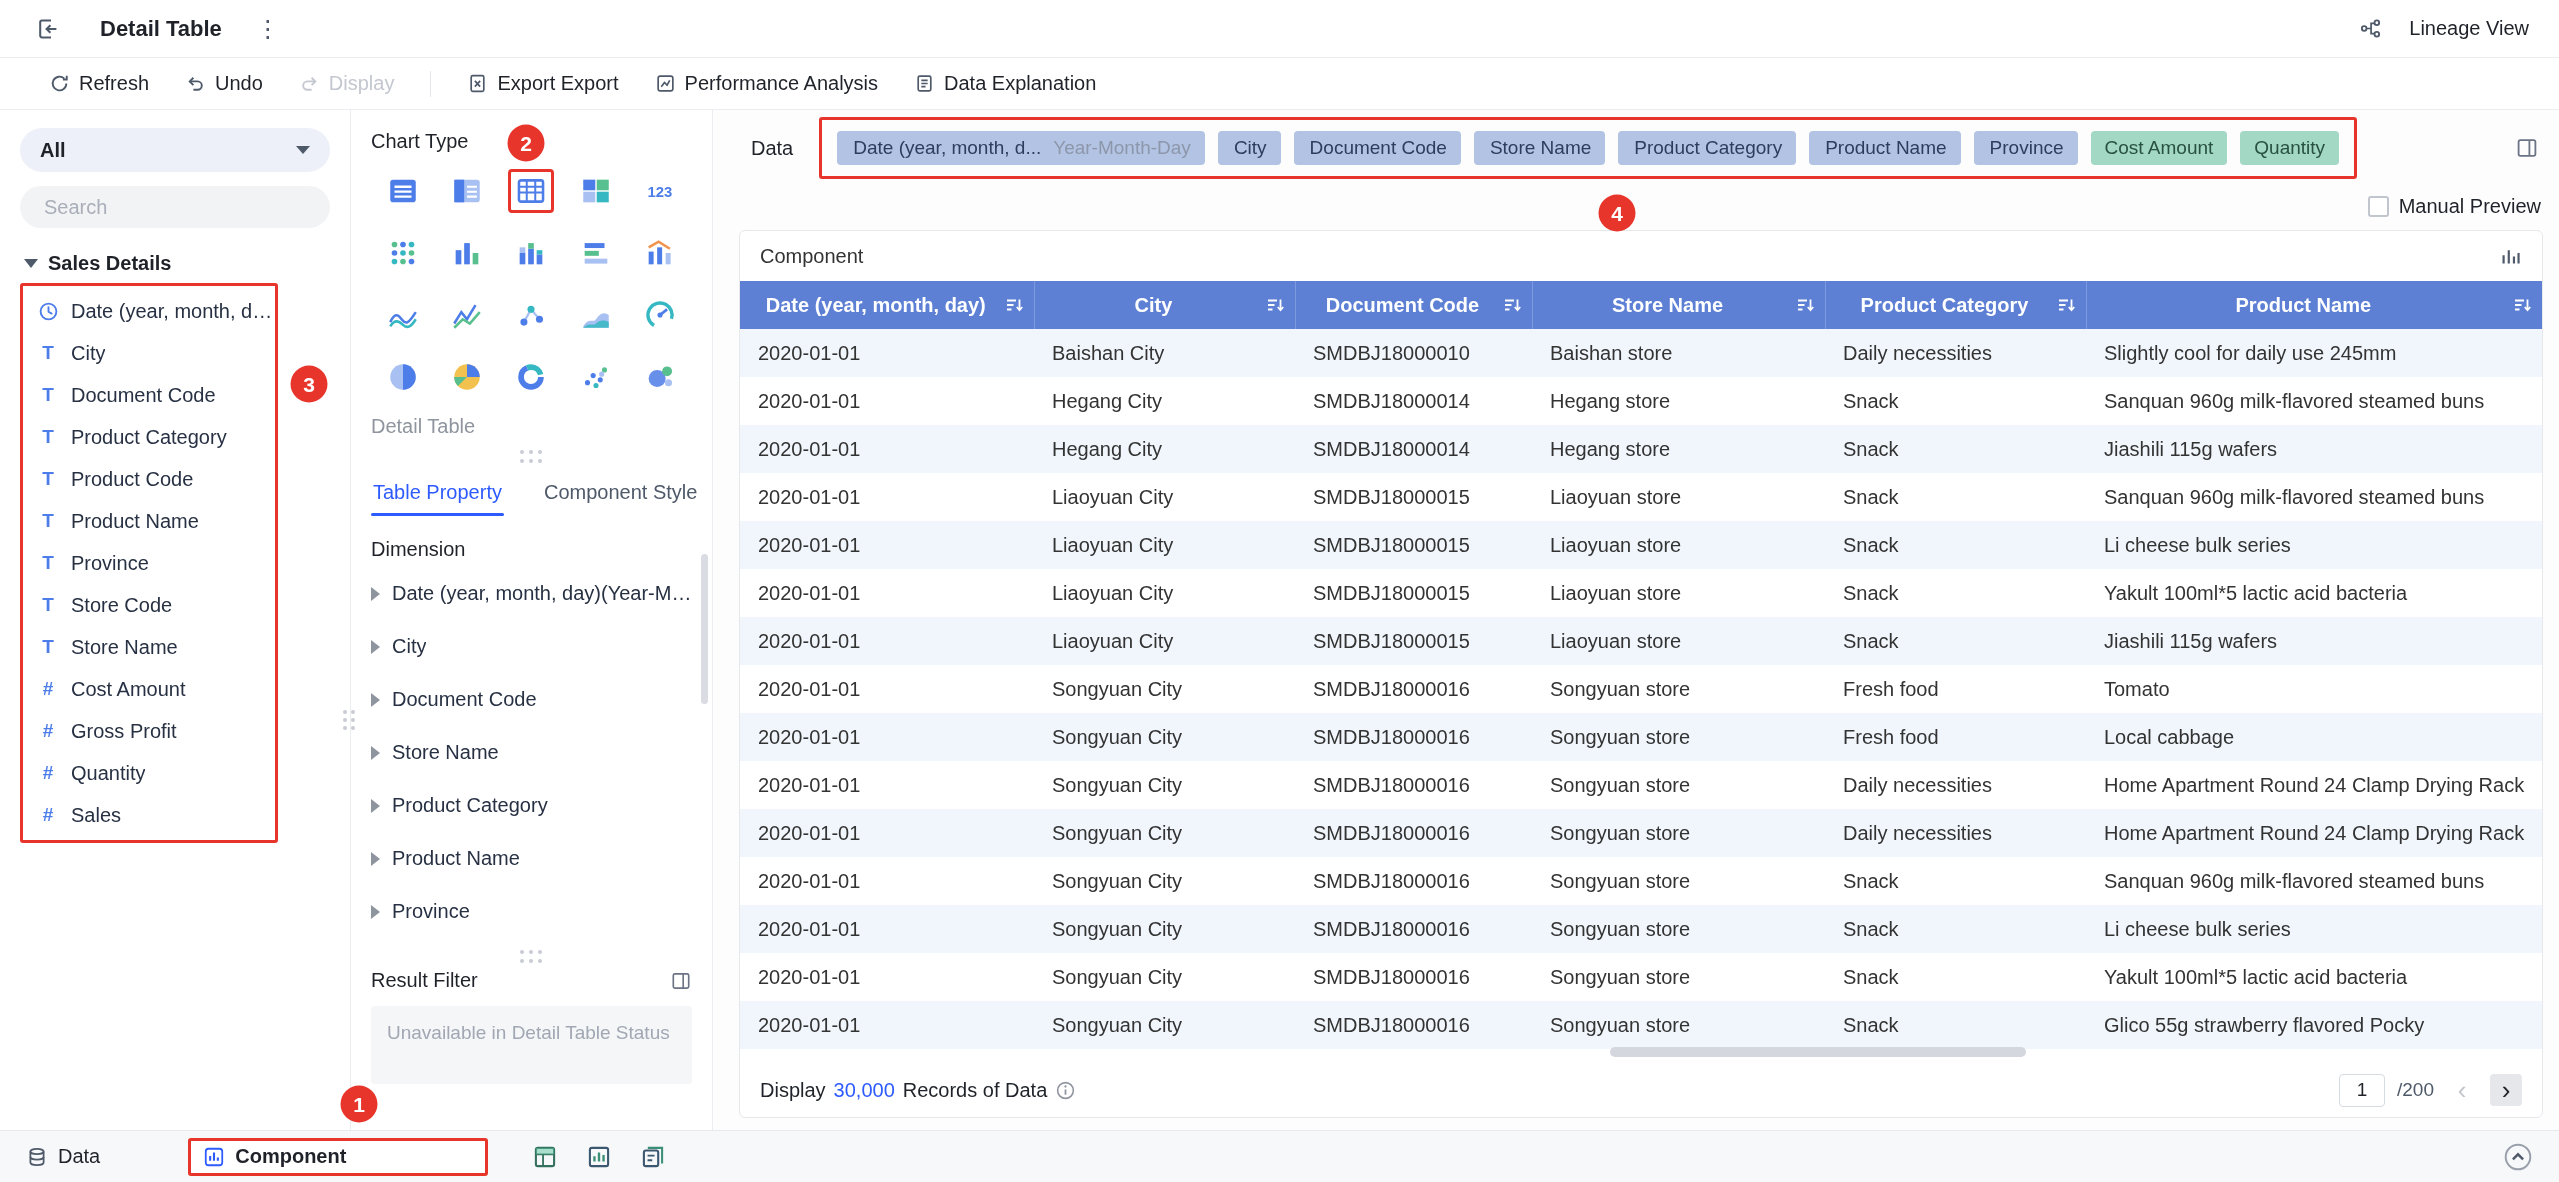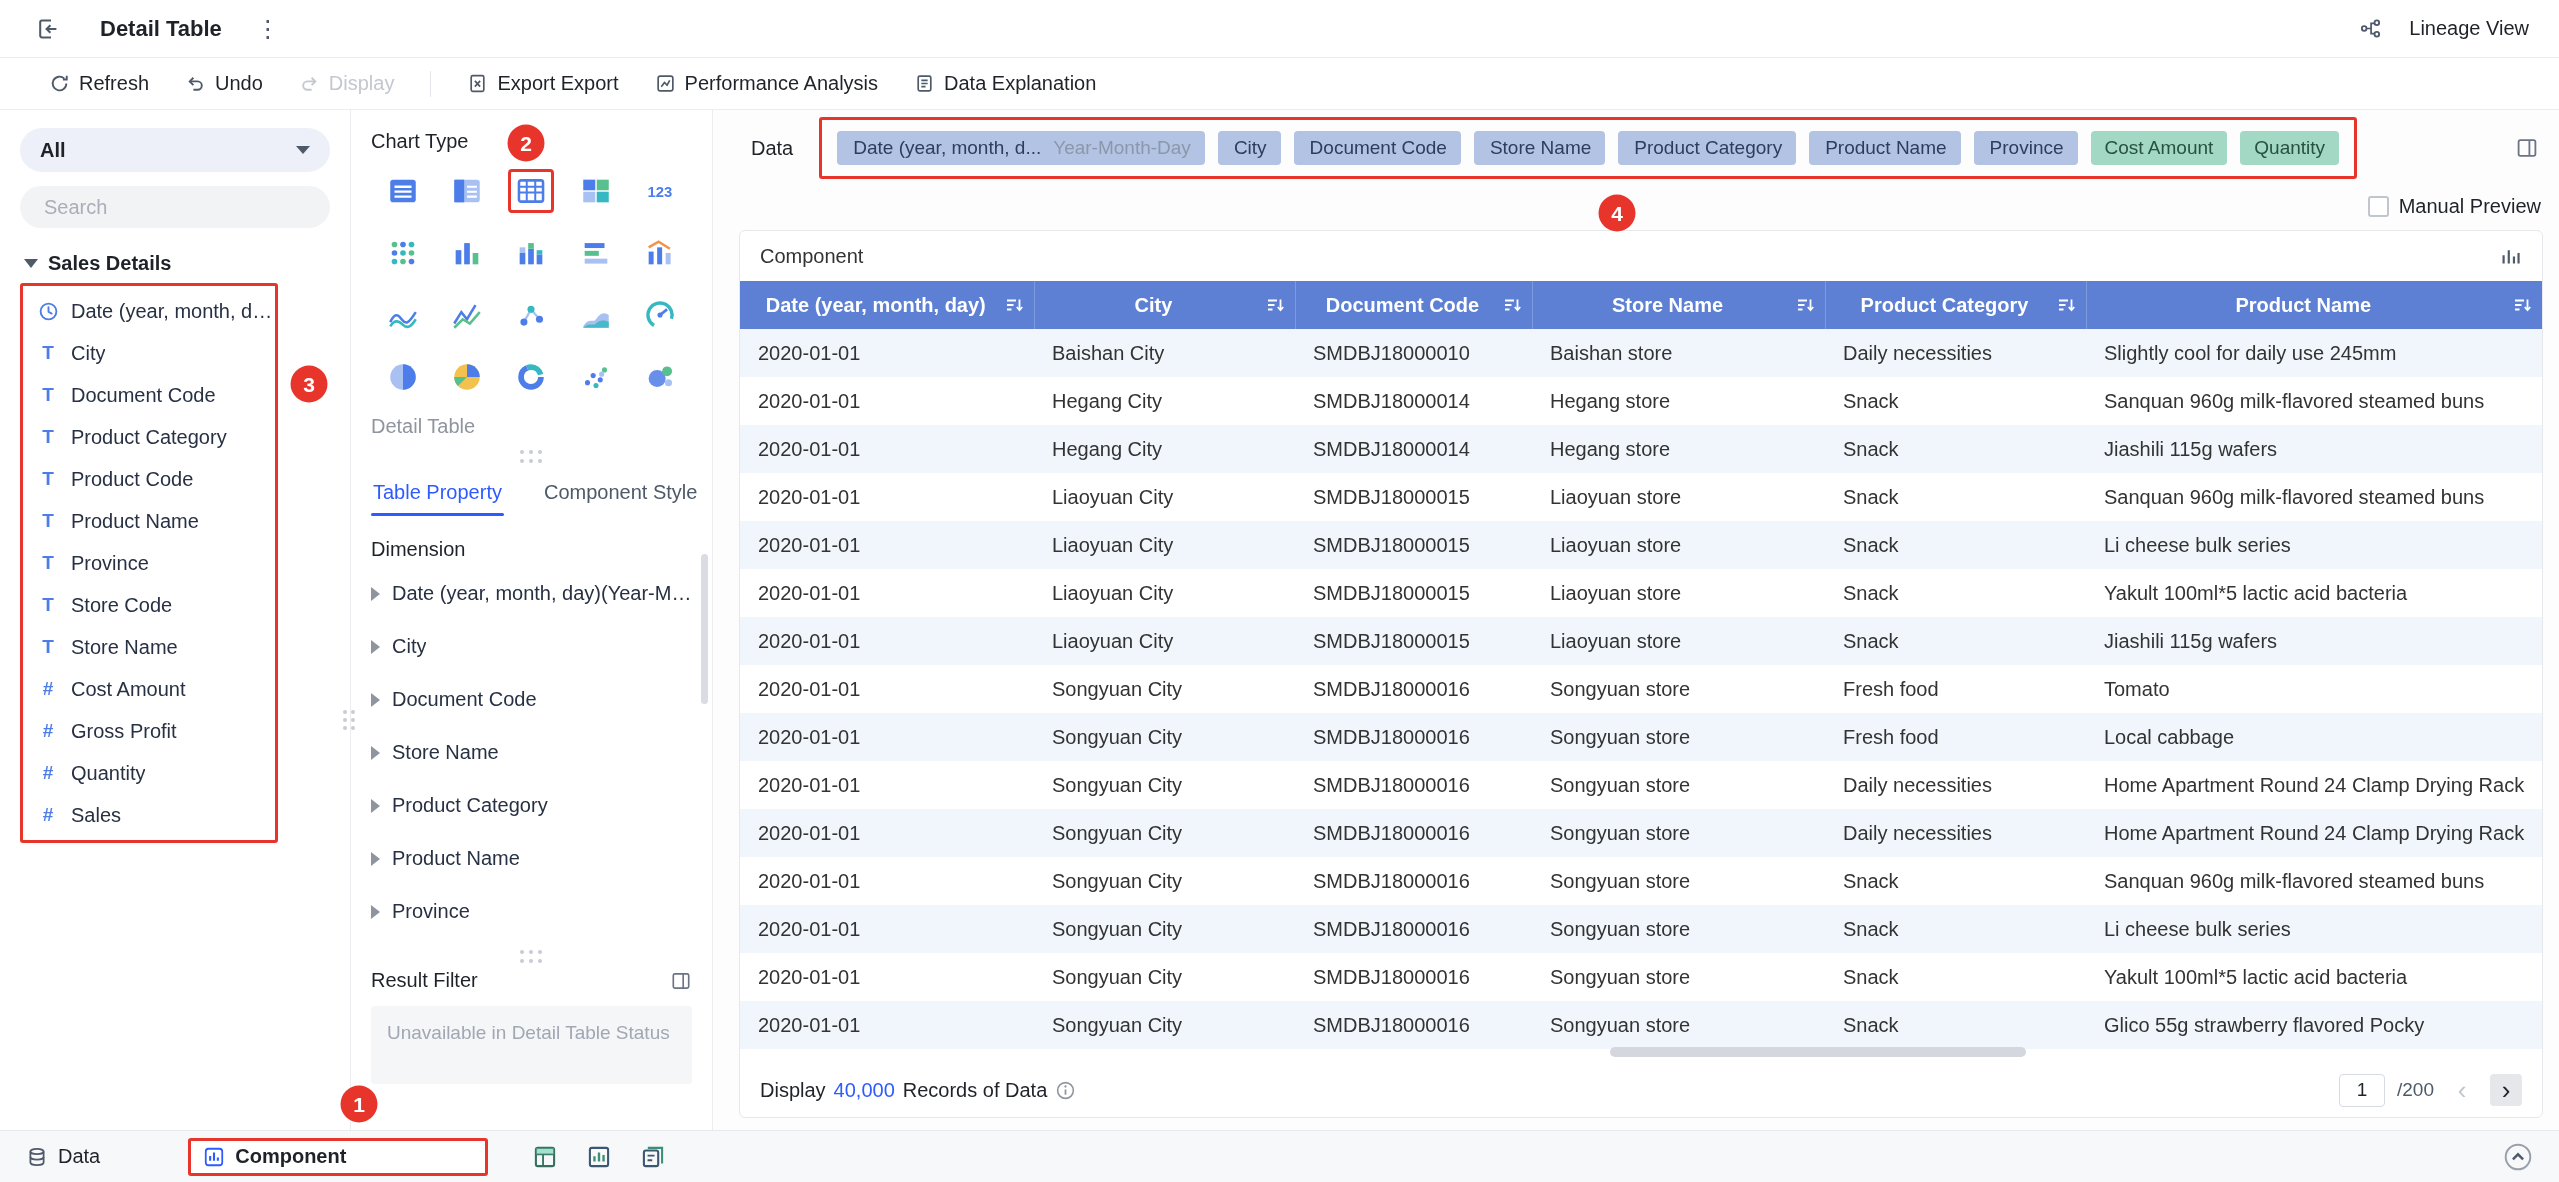--- a/index.html
+++ b/index.html
@@ -704,21 +704,21 @@
                 <td>Songyuan store</td>
                 <td>Snack</td>
                 <td>Glico 55g strawberry flavored Pocky</td>
               </tr>
             </tbody>
           </table>
       </div>
       <div class="h-thumb"></div>
       <div class="card-foot">
         <span>Display</span>
-        <span class="cnt">40,000</span>
+        <span class="cnt">30,000</span>
         <span>Records of Data</span>
         <svg width="21" height="21" viewBox="0 0 20 20">
             <circle cx="10" cy="10" r="7.5" fill="none" stroke="#8f959e" stroke-width="1.5"></circle>
             <path d="M10 9v5" stroke="#8f959e" stroke-width="1.7"></path>
             <circle cx="10" cy="6.2" r="1.1" fill="#8f959e"></circle>
           </svg>
         <div class="pager">
           <input class="page-input" value="1" style="">
           <span class="pg-total">/200</span>
           <span class="pg-btn prev">‹</span>

